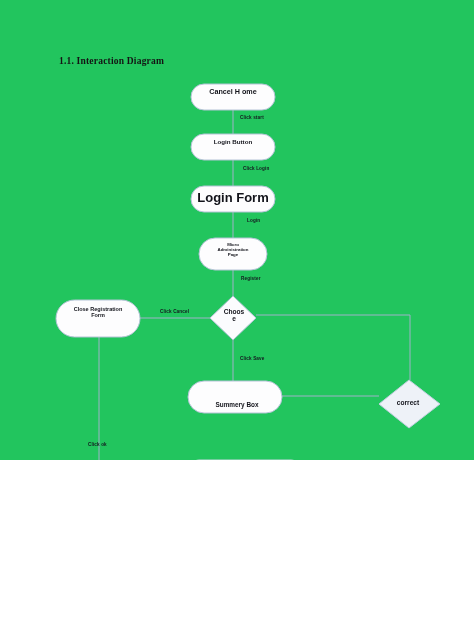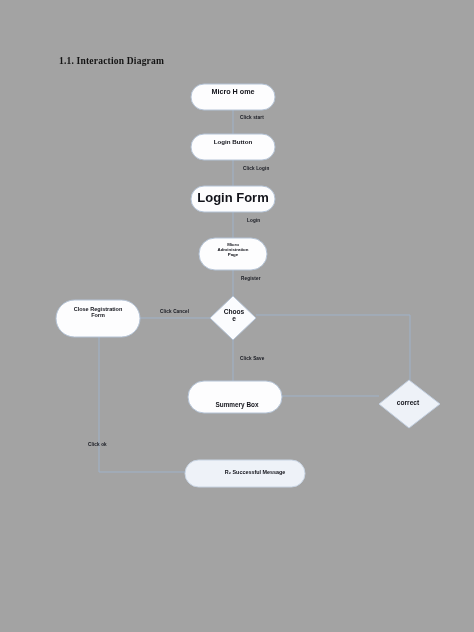--- a/index.html
+++ b/index.html
@@ -4,22 +4,22 @@
 <title>Interaction Diagram</title>
 <style>
   html, body {
     margin: 0;
     padding: 0;
     background: #ffffff;
   }
   #page {
     position: relative;
     width: 474px;
-    height: 632px;
-    background: #a3a3a3;
+    height: 460px;
+    background: #22c55e;
     overflow: hidden;
     font-family: "Liberation Sans", sans-serif;
   }
   #heading {
     position: absolute;
     left: 59px;
     top: 56px;
     font-family: "Liberation Serif", serif;
     font-weight: bold;
     font-size: 9.5px;
@@ -105,21 +105,21 @@
     <rect x="56" y="300" width="84" height="37" rx="18.5" ry="18.5" fill="#fdfdfe" stroke="#b4c3d6" stroke-width="1"></rect>
 
     <rect x="188" y="381" width="94" height="32" rx="16" ry="16" fill="#fdfdfe" stroke="#b4c3d6" stroke-width="1"></rect>
 
     <polygon points="409,380 440,404 409,428 379,404" fill="#eef2f8" stroke="#c2cfe0" stroke-width="1"></polygon>
 
     <rect x="185" y="460" width="120" height="27" rx="13.5" ry="13.5" fill="#eef2f8" stroke="#c8d4e3" stroke-width="1"></rect>
 
   </svg>
 
-  <div class="node-label lbl-home">Micro H  ome</div>
+  <div class="node-label lbl-home">Cancel H  ome</div>
   <div class="node-label lbl-loginbtn">Login Button</div>
   <div class="node-label lbl-loginform">Login Form</div>
   <div class="node-label lbl-adminpage" style="white-space:pre-line;">Micro
 Administration
 Page</div>
   <div class="node-label lbl-choose" style="white-space:pre-line;">Choos
 e</div>
   <div class="node-label lbl-closereg" style="white-space:pre-line;">Close Registration
 Form</div>
   <div class="node-label lbl-summery">Summery Box</div>

